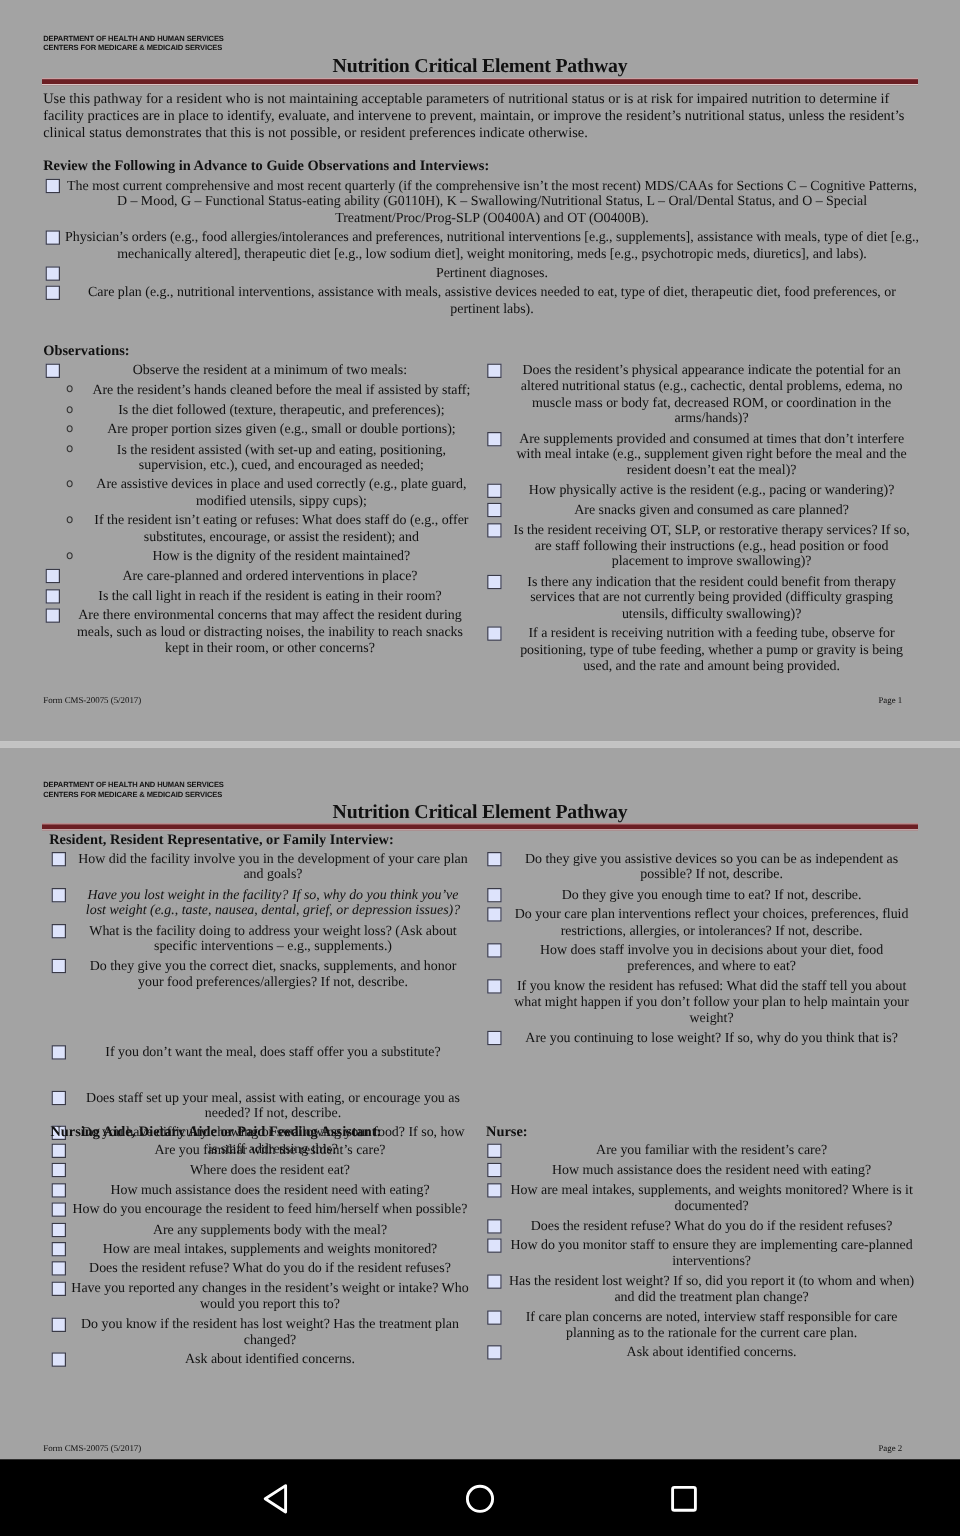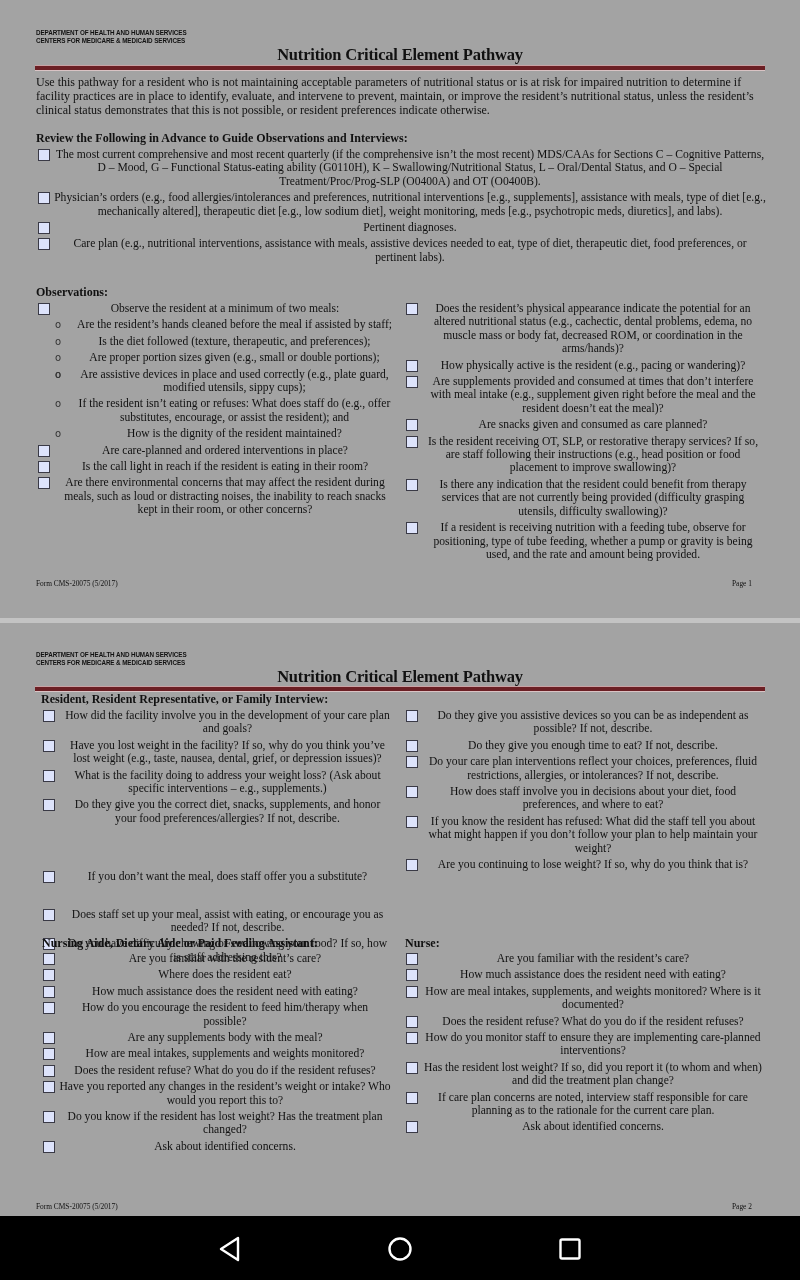--- a/index.html
+++ b/index.html
@@ -79,33 +79,33 @@
     <div class="item"><span class="cb"></span><span>Care plan (e.g., nutritional interventions, assistance with meals, assistive devices needed to eat, type of diet, therapeutic diet, food preferences, or pertinent labs).</span></div>
   </div>
 
   <div class="sec-head" style="left:36px; top:285px;">Observations:</div>
 
   <div class="list" style="left:36px; top:302px; width:360px;">
     <div class="item"><span class="cb"></span><span>Observe the resident at a minimum of two meals:</span></div>
     <div class="sub"><span class="bullet">o</span><span>Are the resident’s hands cleaned before the meal if assisted by staff;</span></div>
     <div class="sub"><span class="bullet">o</span><span>Is the diet followed (texture, therapeutic, and preferences);</span></div>
     <div class="sub"><span class="bullet">o</span><span>Are proper portion sizes given (e.g., small or double portions);</span></div>
-    <div class="sub"><span class="bullet">o</span></div>
+    <div class="sub"><span class="bullet">o</span><span>Is the resident assisted (with set-up and eating, positioning, supervision, etc.), cued, and encouraged as needed;</span></div>
     <div class="sub"><span class="bullet">o</span><span>Are assistive devices in place and used correctly (e.g., plate guard, modified utensils, sippy cups);</span></div>
     <div class="sub"><span class="bullet">o</span><span>If the resident isn’t eating or refuses: What does staff do (e.g., offer substitutes, encourage, or assist the resident); and</span></div>
     <div class="sub"><span class="bullet">o</span><span>How is the dignity of the resident maintained?</span></div>
     <div class="item"><span class="cb"></span><span>Are care-planned and ordered interventions in place?</span></div>
     <div class="item"><span class="cb"></span><span>Is the call light in reach if the resident is eating in their room?</span></div>
     <div class="item"><span class="cb"></span><span>Are there environmental concerns that may affect the resident during meals, such as loud or distracting noises, the inability to reach snacks kept in their room, or other concerns?</span></div>
   </div>
 
   <div class="list" style="left:404px; top:302px; width:360px;">
     <div class="item"><span class="cb"></span><span>Does the resident’s physical appearance indicate the potential for an altered nutritional status (e.g., cachectic, dental problems, edema, no muscle mass or body fat, decreased ROM, or coordination in the arms/hands)?</span></div>
+    <div class="item"><span class="cb"></span><span>Are supplements provided and consumed at times that don’t interfere with meal intake (e.g., supplement given right before the meal and the resident doesn’t eat the meal)?</span></div>
     <div class="item"><span class="cb"></span><span>How physically active is the resident (e.g., pacing or wandering)?</span></div>
-    <div class="item"><span class="cb"></span><span>Are supplements provided and consumed at times that don’t interfere with meal intake (e.g., supplement given right before the meal and the resident doesn’t eat the meal)?</span></div>
     <div class="item"><span class="cb"></span><span>Are snacks given and consumed as care planned?</span></div>
     <div class="item"><span class="cb"></span><span>Is the resident receiving OT, SLP, or restorative therapy services? If so, are staff following their instructions (e.g., head position or food placement to improve swallowing)?</span></div>
     <div class="item"><span class="cb"></span><span>Is there any indication that the resident could benefit from therapy services that are not currently being provided (difficulty grasping utensils, difficulty swallowing)?</span></div>
     <div class="item"><span class="cb"></span><span>If a resident is receiving nutrition with a feeding tube, observe for positioning, type of tube feeding, whether a pump or gravity is being used, and the rate and amount being provided.</span></div>
   </div>
 
   <div class="footer" style="left:36px; top:579px;">Form CMS-20075 (5/2017)</div>
   <div class="footer" style="left:732px; top:579px;">Page 1</div>
 </div>
 
@@ -116,21 +116,21 @@
     <div>DEPARTMENT OF HEALTH AND HUMAN SERVICES</div>
     <div>CENTERS FOR MEDICARE &amp; MEDICAID SERVICES</div>
   </div>
   <div class="doc-title" style="top:44px;">Nutrition Critical Element Pathway</div>
   <div class="title-rule" style="top:63px;"></div>
 
   <div class="sec-head" style="left:41px; top:69px;">Resident, Resident Representative, or Family Interview:</div>
 
   <div class="list" style="left:41px; top:86px; width:350px;">
     <div class="item" style="padding-left:23px;"><span class="cb"></span><span>How did the facility involve you in the development of your care plan and goals?</span></div>
-    <div class="item" style="padding-left:23px;"><span class="cb"></span><span>Have you lost weight in the facility?  If so, why do you think you’ve lost weight (e.g., taste, nausea, dental, grief, or depression issues)?</span></div>
+    <div class="item" style="padding-left:23px;font-style:italic;"><span class="cb"></span><span>Have you lost weight in the facility?  If so, why do you think you’ve lost weight (e.g., taste, nausea, dental, grief, or depression issues)?</span></div>
     <div class="item" style="padding-left:23px;"><span class="cb"></span><span>What is the facility doing to address your weight loss? (Ask about specific interventions – e.g., supplements.)</span></div>
     <div class="item" style="padding-left:23px;"><span class="cb"></span><span>Do they give you the correct diet, snacks, supplements, and honor your food preferences/allergies? If not, describe.</span></div>
     <div class="item" style="padding-left:23px;margin-top:45px;"><span class="cb"></span><span>If you don’t want the meal, does staff offer you a substitute?</span></div>
     <div class="item" style="padding-left:23px;margin-top:24px;"><span class="cb"></span><span>Does staff set up your meal, assist with eating, or encourage you as needed? If not, describe.</span></div>
     <div class="item" style="padding-left:23px;"><span class="cb"></span><span>Do you have difficulty chewing or swallowing your food?  If so, how is staff addressing this?</span></div>
   </div>
 
   <div class="list" style="left:404px; top:86px; width:360px;">
     <div class="item"><span class="cb"></span><span>Do they give you assistive devices so you can be as independent as possible? If not, describe.</span></div>
     <div class="item"><span class="cb"></span><span>Do they give you enough time to eat? If not, describe.</span></div>
@@ -138,21 +138,21 @@
     <div class="item"><span class="cb"></span><span>How does staff involve you in decisions about your diet, food preferences, and where to eat?</span></div>
     <div class="item"><span class="cb"></span><span>If you know the resident has refused: What did the staff tell you about what might happen if you don’t follow your plan to help maintain your weight?</span></div>
     <div class="item"><span class="cb"></span><span>Are you continuing to lose weight? If so, why do you think that is?</span></div>
   </div>
 
   <div class="sec-head" style="left:42px; top:313px;">Nursing Aide, Dietary Aide or Paid Feeding Assistant:</div>
   <div class="list" style="left:41px; top:329px; width:350px;">
     <div class="item"><span class="cb"></span><span>Are you familiar with the resident’s care?</span></div>
     <div class="item"><span class="cb"></span><span>Where does the resident eat?</span></div>
     <div class="item"><span class="cb"></span><span>How much assistance does the resident need with eating?</span></div>
-    <div class="item"><span class="cb"></span><span>How do you encourage the resident to feed him/therapy when possible?</span></div>
+    <div class="item"><span class="cb"></span><span>How do you encourage the resident to feed him/herself when possible?</span></div>
     <div class="item"><span class="cb"></span><span>Are any supplements body with the meal?</span></div>
     <div class="item"><span class="cb"></span><span>How are meal intakes, supplements and weights monitored?</span></div>
     <div class="item"><span class="cb"></span><span>Does the resident refuse? What do you do if the resident refuses?</span></div>
     <div class="item"><span class="cb"></span><span>Have you reported any changes in the resident’s weight or intake? Who would you report this to?</span></div>
     <div class="item"><span class="cb"></span><span>Do you know if the resident has lost weight? Has the treatment plan changed?</span></div>
     <div class="item"><span class="cb"></span><span>Ask about identified concerns.</span></div>
   </div>
 
   <div class="sec-head" style="left:405px; top:313px;">Nurse:</div>
   <div class="list" style="left:404px; top:329px; width:360px;">

